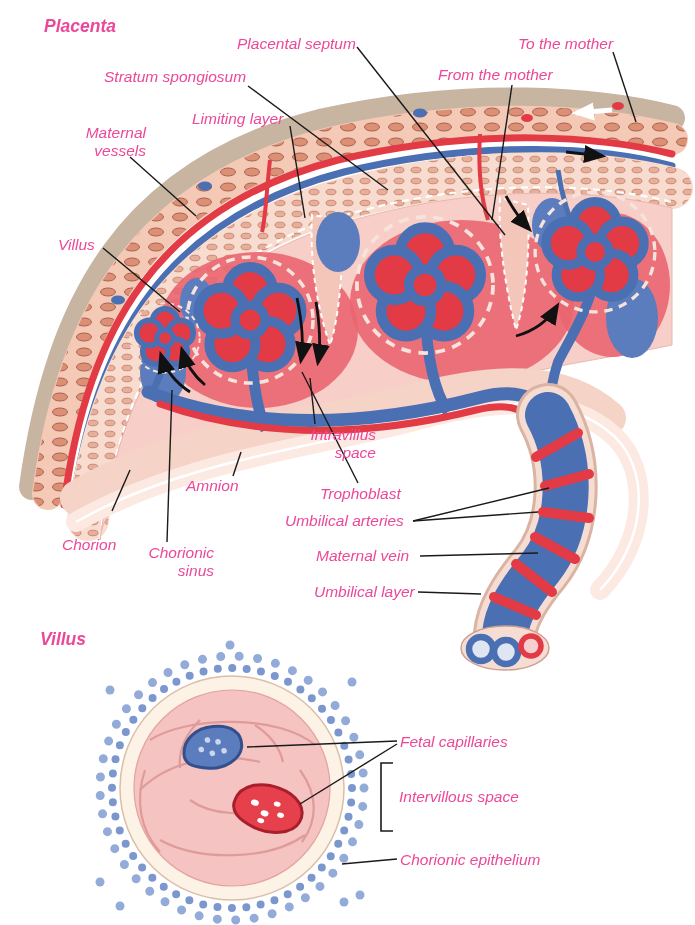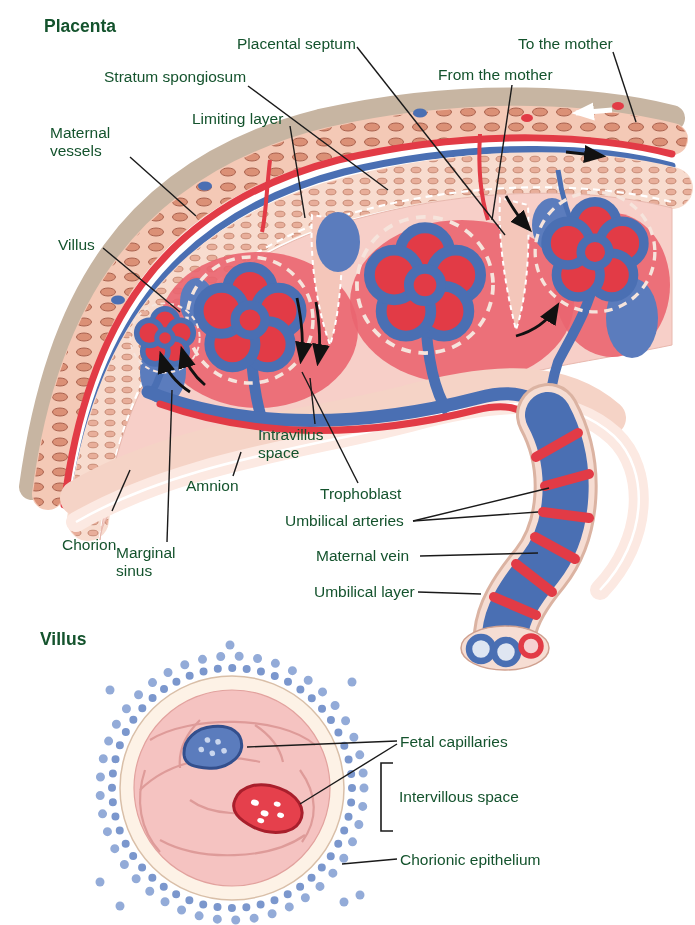--- a/index.html
+++ b/index.html
@@ -1,22 +1,22 @@
 <!DOCTYPE html>
 <html><head>
 <meta charset="utf-8">
 <style>
   html,body{margin:0;padding:0;background:#fff;}
   .stage{position:relative;width:695px;height:925px;background:#fff;overflow:hidden;
          font-family:"Liberation Sans",sans-serif;}
   .stage svg{position:absolute;left:0;top:0;}
-  .lbl{position:absolute;font-size:15.5px;line-height:1.18;color:#14532d;
-       white-space:pre-line;}
+  .lbl{position:absolute;font-size:15.5px;line-height:1.18;color:#ec4899;
+       white-space:pre-line;font-style:italic;}
   .ttl{font-weight:bold;font-size:17.5px;}
-  .ctr{text-align:left;}
+  .ctr{text-align:right;}
 </style>
 </head>
 <body>
 
 <div class="stage">
 
 <svg width="695" height="925" viewBox="0 0 695 925">
   <defs>
     <marker id="ab" viewBox="0 0 10 8" refX="8" refY="4" markerWidth="8" markerHeight="7" orient="auto">
       <path d="M0,0 L10,4 L0,8 Z" fill="#111"></path>
@@ -218,21 +218,21 @@
 <div class="lbl" style="left:192px;top:110px">Limiting layer</div>
 <div class="lbl ctr" style="left:50px;top:124px;width:96px">Maternal
 vessels</div>
 <div class="lbl" style="left:58px;top:236px">Villus</div>
 <div class="lbl ctr" style="left:258px;top:426px;width:118px">Intravillus
 space</div>
 <div class="lbl" style="left:186px;top:477px">Amnion</div>
 <div class="lbl" style="left:320px;top:485px">Trophoblast</div>
 <div class="lbl" style="left:62px;top:536px">Chorion</div>
 <div class="lbl" style="left:285px;top:512px">Umbilical arteries</div>
-<div class="lbl ctr" style="left:116px;top:544px;width:98px">Marginal
+<div class="lbl ctr" style="left:116px;top:544px;width:98px">Chorionic
 sinus</div>
 <div class="lbl" style="left:316px;top:547px">Maternal vein</div>
 <div class="lbl" style="left:314px;top:583px">Umbilical layer</div>
 
 <div class="lbl ttl" style="left:40px;top:629px">Villus</div>
 <div class="lbl" style="left:400px;top:733px">Fetal capillaries</div>
 <div class="lbl" style="left:399px;top:788px">Intervillous space</div>
 <div class="lbl" style="left:400px;top:851px">Chorionic epithelium</div>
 
 </div>

